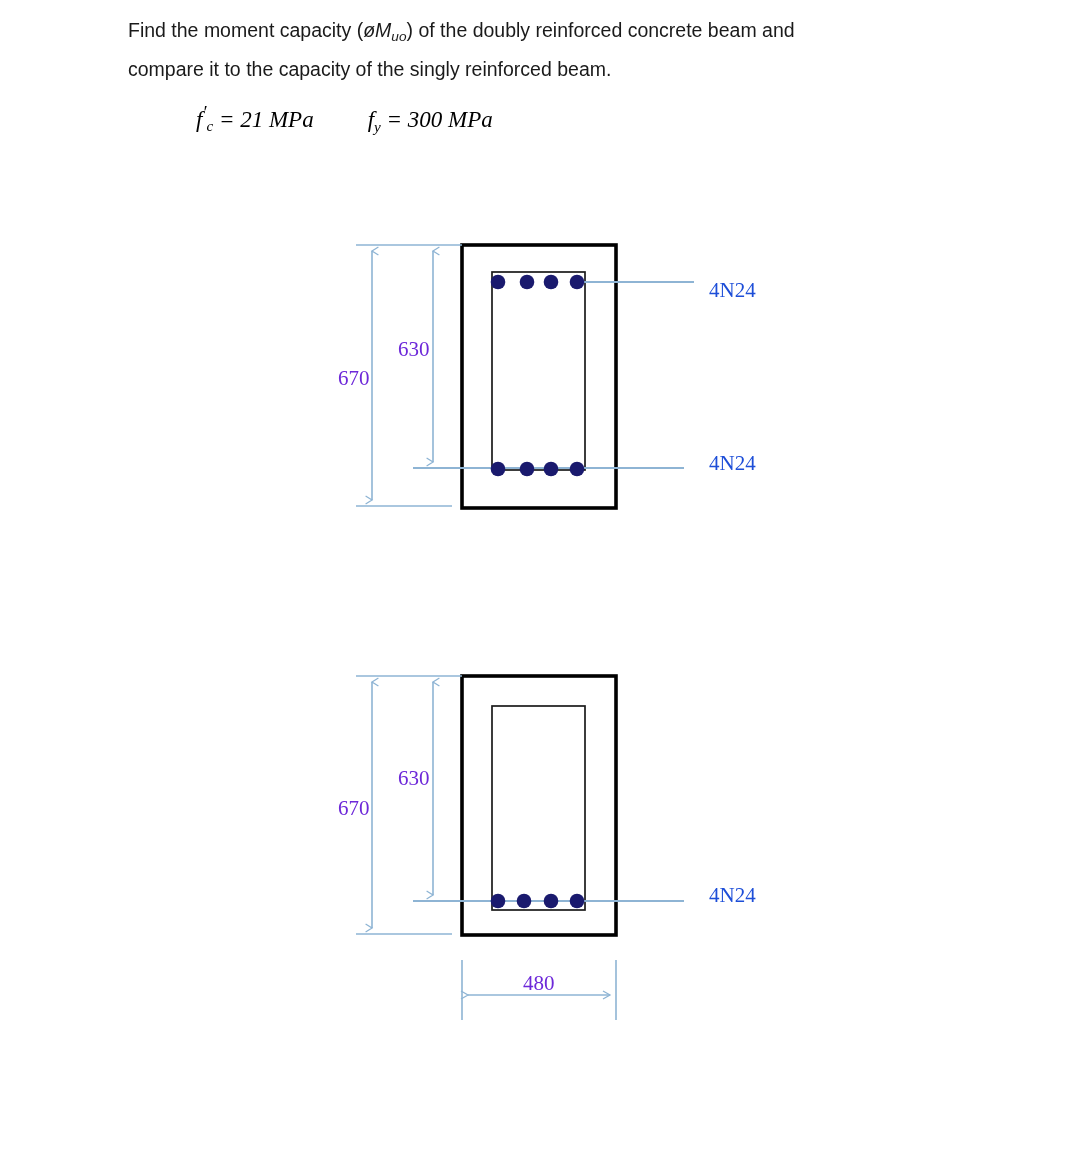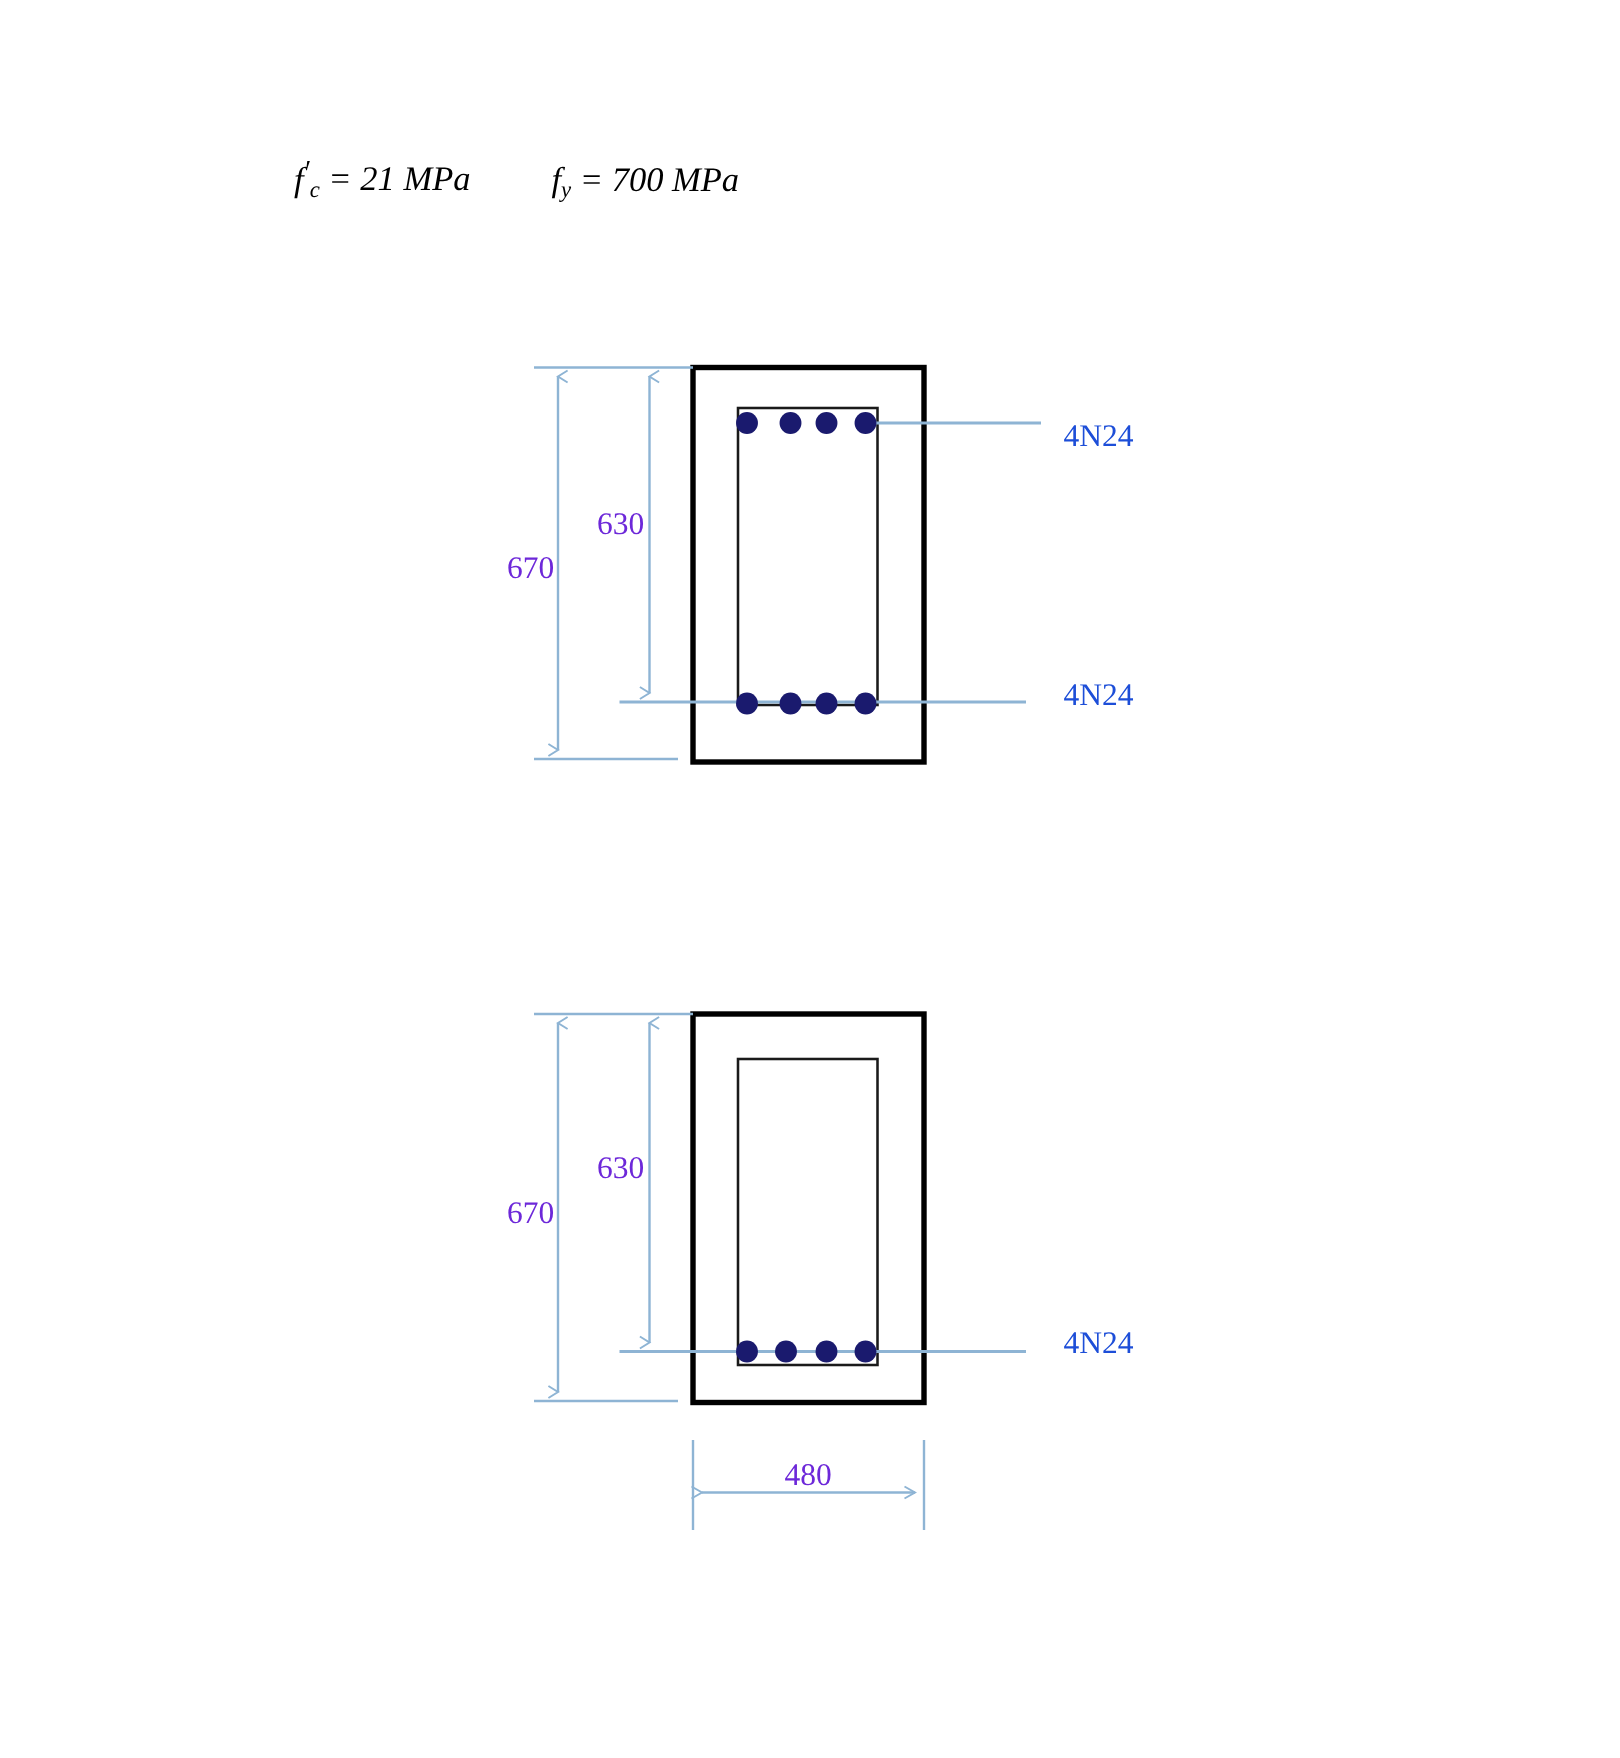--- a/index.html
+++ b/index.html
@@ -101,24 +101,28 @@
     font-size: 21px;
     color: #6d28d9;
     white-space: nowrap;
     position: absolute;
   }
 </style>
 </head>
 <body>
 
 <div id="question-block">
+  <div class="q-line">
+    <span>Find the moment capacity (</span><span class="ital">øM</span><span class="sub">uo</span><span>) of the doubly reinforced concrete beam and</span>
+  </div>
+  <div class="q-line">compare it to the capacity of the singly reinforced beam.</div>
 </div>
 
 <div id="material-props">
-  <span class="prop"><span class="var-f">f</span><span class="sup-prime">′</span><span class="sub-i">c</span>&nbsp;<span>= 21 MPa</span></span><span class="gap"></span><span class="prop"><span class="var-f">f</span><span class="sub-i">y</span>&nbsp;<span>= 700 MPa</span></span>
+  <span class="prop"><span class="var-f">f</span><span class="sup-prime">′</span><span class="sub-i">c</span>&nbsp;<span>= 21 MPa</span></span><span class="gap"></span><span class="prop"><span class="var-f">f</span><span class="sub-i">y</span>&nbsp;<span>= 300 MPa</span></span>
 </div>
 
 <div id="figure-area">
 
   <svg id="figure-svg" width="1080" height="1172" viewBox="0 0 1080 1172">
     <defs>
       <marker id="arrowUp" markerWidth="10" markerHeight="10" refX="5" refY="1.6" orient="auto-start-reverse" markerUnits="userSpaceOnUse">
         <path d="M1,8 L5,1.6 L9,8" fill="none" stroke="#8eb4d4" stroke-width="1.3"></path>
       </marker>
       <marker id="arrowDown" markerWidth="10" markerHeight="10" refX="5" refY="1.6" orient="auto" markerUnits="userSpaceOnUse">

